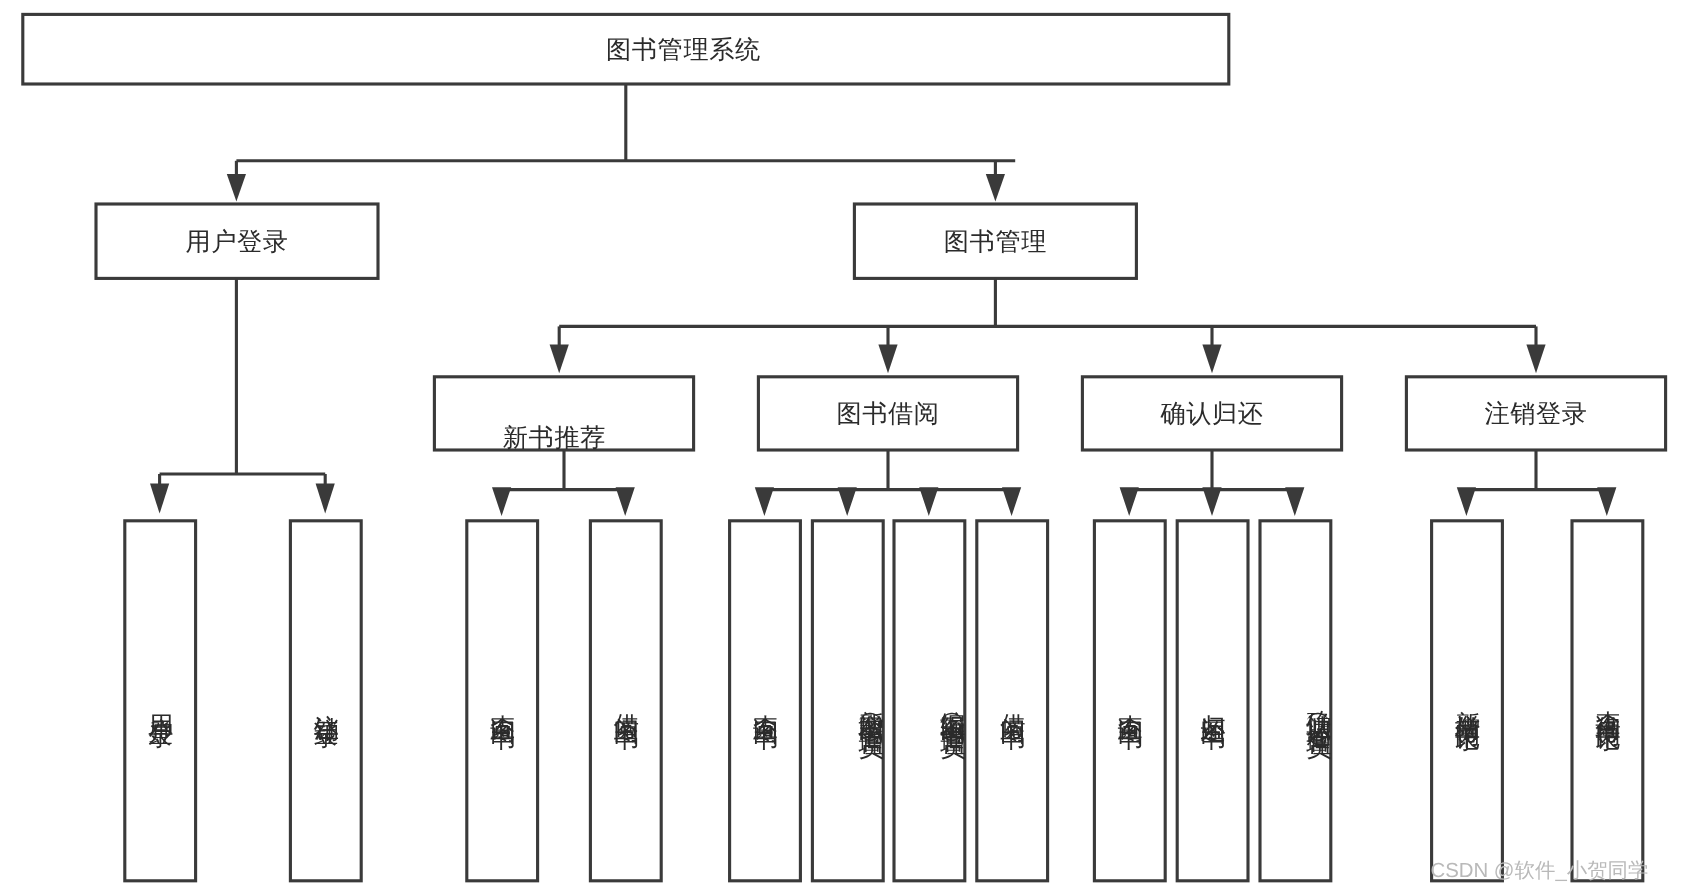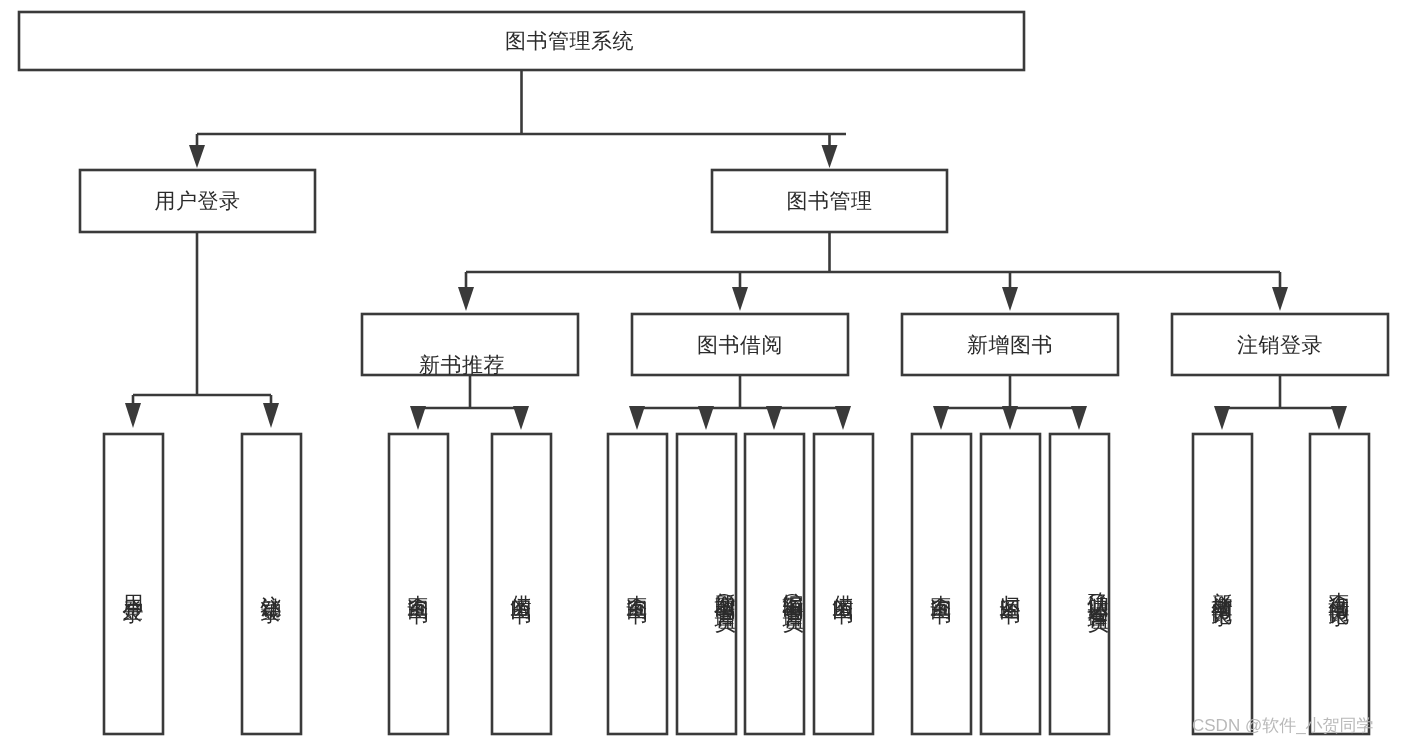--- a/index.html
+++ b/index.html
@@ -179,21 +179,21 @@
 
   </svg>
 
   <div class="node-label-h" style="left:19px; top:12px; width:1005px; height:58px;padding-left:48px;">图书管理系统</div>
 
   <div class="node-label-h" style="left:80px; top:170px; width:235px; height:62px;">用户登录</div>
   <div class="node-label-h" style="left:712px; top:170px; width:235px; height:62px;border-radius:16px;">图书管理</div>
 
   <div class="node-label-h" style="left:362px; top:314px; width:200px; height:61px;margin-top:20px;">新书推荐</div>
   <div class="node-label-h" style="left:632px; top:314px; width:216px; height:61px;">图书借阅</div>
-  <div class="node-label-h" style="left:902px; top:314px; width:216px; height:61px;">新增图书</div>
+  <div class="node-label-h" style="left:902px; top:314px; width:216px; height:61px;">确认归还</div>
   <div class="node-label-h" style="left:1172px; top:314px; width:216px; height:61px;">注销登录</div>
 
   <div class="node-label-v centered" style="left:104px; top:434px; width:59px; height:300px;">用户登录</div>
   <div class="node-label-v centered" style="left:242px; top:434px; width:59px; height:300px;">注销登录</div>
 
   <div class="node-label-v centered" style="left:389px; top:434px; width:59px; height:300px;">查询图书</div>
   <div class="node-label-v centered" style="left:492px; top:434px; width:59px; height:300px;">借阅图书</div>
 
   <div class="node-label-v centered" style="left:608px; top:434px; width:59px; height:300px;">查询图书</div>
   <div class="node-label-v" style="left:677px; top:442px; width:59px; height:292px;">新增图书（管理员）</div>

